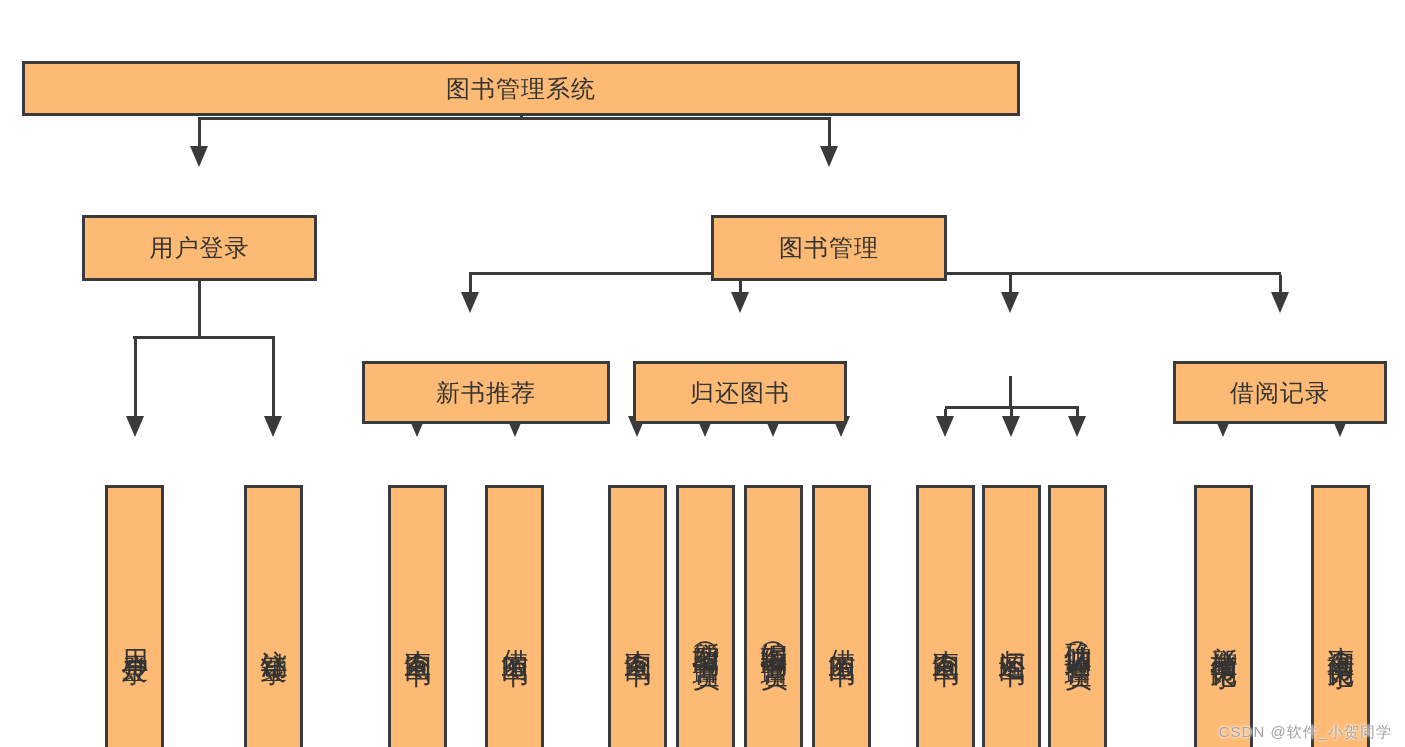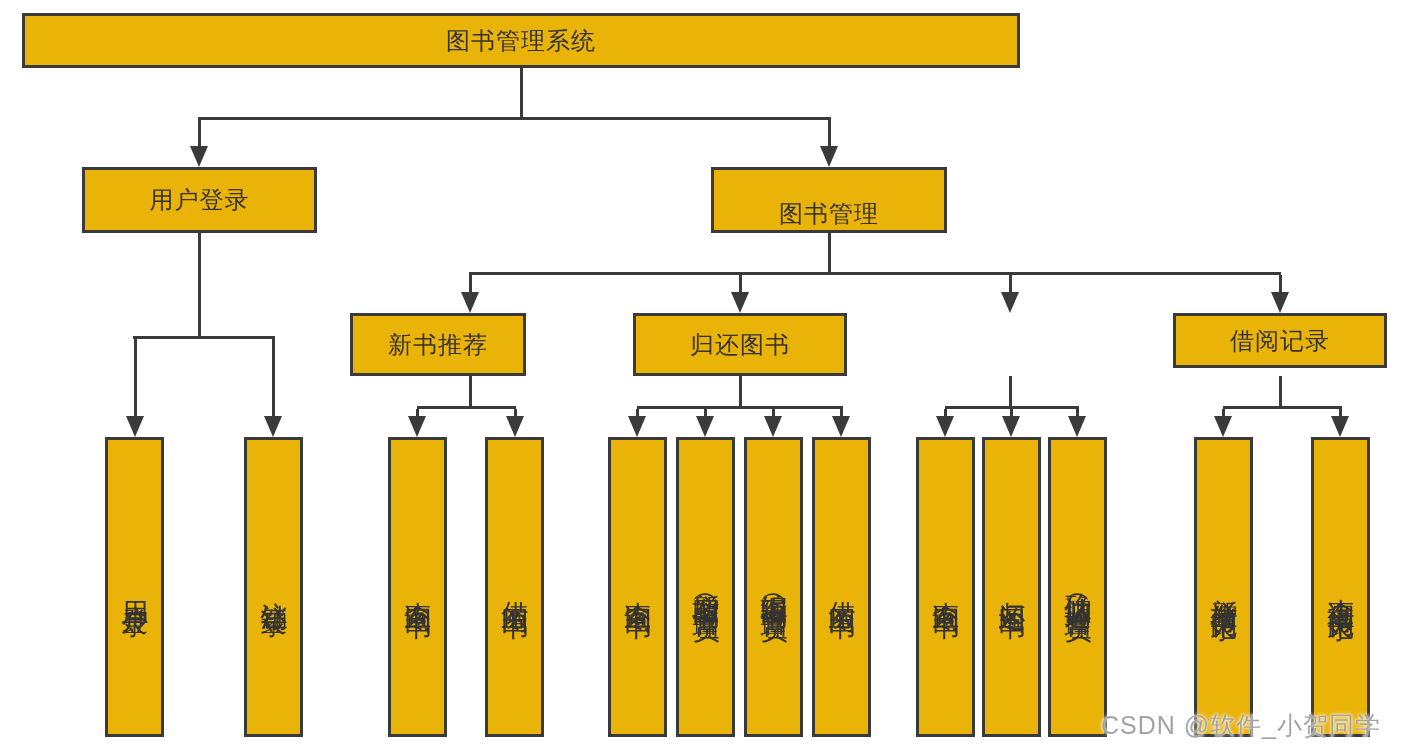--- a/index.html
+++ b/index.html
@@ -13,25 +13,26 @@
     width:1405px;height:747px;
     background:var(--bg);
     overflow:hidden;
     font-family:"Liberation Sans", sans-serif;
     color:var(--text);
   }
   .box{
     position:absolute;
     box-sizing:border-box;
     border:3px solid var(--line);
-    background:#eab308;
+    background:#fdba74;
     display:flex;
     align-items:center;
     justify-content:center;
     z-index:2;
+    margin-top:48px;
   }
   .hlabel{
     font-size:24px;
     letter-spacing:1px;
     white-space:nowrap;
   }
   .vlabel{
     writing-mode:vertical-rl;
     text-orientation:mixed;
     font-size:27px;
@@ -60,22 +61,22 @@
   .drop .head{
     position:absolute;
     left:0;bottom:0;
     width:0;height:0;
     border-left:9px solid transparent;
     border-right:9px solid transparent;
     border-top:21px solid var(--line);
   }
   .watermark{
     position:absolute;
-    right:24px;bottom:5px;
-    font-size:25px;
+    right:13px;bottom:5px;
+    font-size:15px;
     letter-spacing:1px;
     color:#a3a3a3;
     text-shadow:0 0 4px #ffffff, 0 0 2px #ffffff;
     z-index:5;
     white-space:nowrap;
     margin-top:41px;
   }
 </style>
 </head>
 <body>
@@ -93,21 +94,21 @@
       <i class="head"></i>
   </div>
   <div class="drop" style="left:820px;top:120px;height:47px;">
     <i class="shaft"></i>
       <i class="head"></i>
   </div>
 
   <div class="box" style="left:82px;top:167px;width:235px;height:66px;">
     <span class="hlabel">用户登录</span>
   </div>
-  <div class="box" style="left:711px;top:167px;width:236px;height:66px;align-items:flex-end;">
+  <div class="box" style="left:711px;top:167px;width:236px;height:66px;">
     <span class="hlabel">图书管理</span>
   </div>
 
   <div class="vline" style="left:198px;top:233px;height:103px;"></div>
   <div class="hline" style="left:133px;top:336px;width:142px;"></div>
   <div class="drop" style="left:126px;top:339px;height:98px;">
     <i class="shaft"></i>
       <i class="head"></i>
   </div>
   <div class="drop" style="left:264px;top:339px;height:98px;">
@@ -127,27 +128,27 @@
   </div>
   <div class="drop" style="left:1001px;top:275px;height:38px;">
     <i class="shaft"></i>
       <i class="head"></i>
   </div>
   <div class="drop" style="left:1271px;top:275px;height:38px;">
     <i class="shaft"></i>
       <i class="head"></i>
   </div>
 
-  <div class="box" style="left:350px;top:313px;width:176px;height:63px;">
+  <div class="box" style="left:362px;top:313px;width:248px;height:63px;">
     <span class="hlabel">新书推荐</span>
   </div>
   <div class="box" style="left:633px;top:313px;width:214px;height:63px;">
     <span class="hlabel">归还图书</span>
   </div>
-  <div class="box" style="left:1173px;top:313px;width:214px;height:55px;">
+  <div class="box" style="left:1173px;top:313px;width:214px;height:63px;">
     <span class="hlabel">借阅记录</span>
   </div>
 
   <div class="vline" style="left:469px;top:376px;height:30px;"></div>
   <div class="hline" style="left:417px;top:406px;width:99px;"></div>
   <div class="drop" style="left:408px;top:409px;height:28px;">
     <i class="shaft"></i>
       <i class="head"></i>
   </div>
   <div class="drop" style="left:506px;top:409px;height:28px;">

